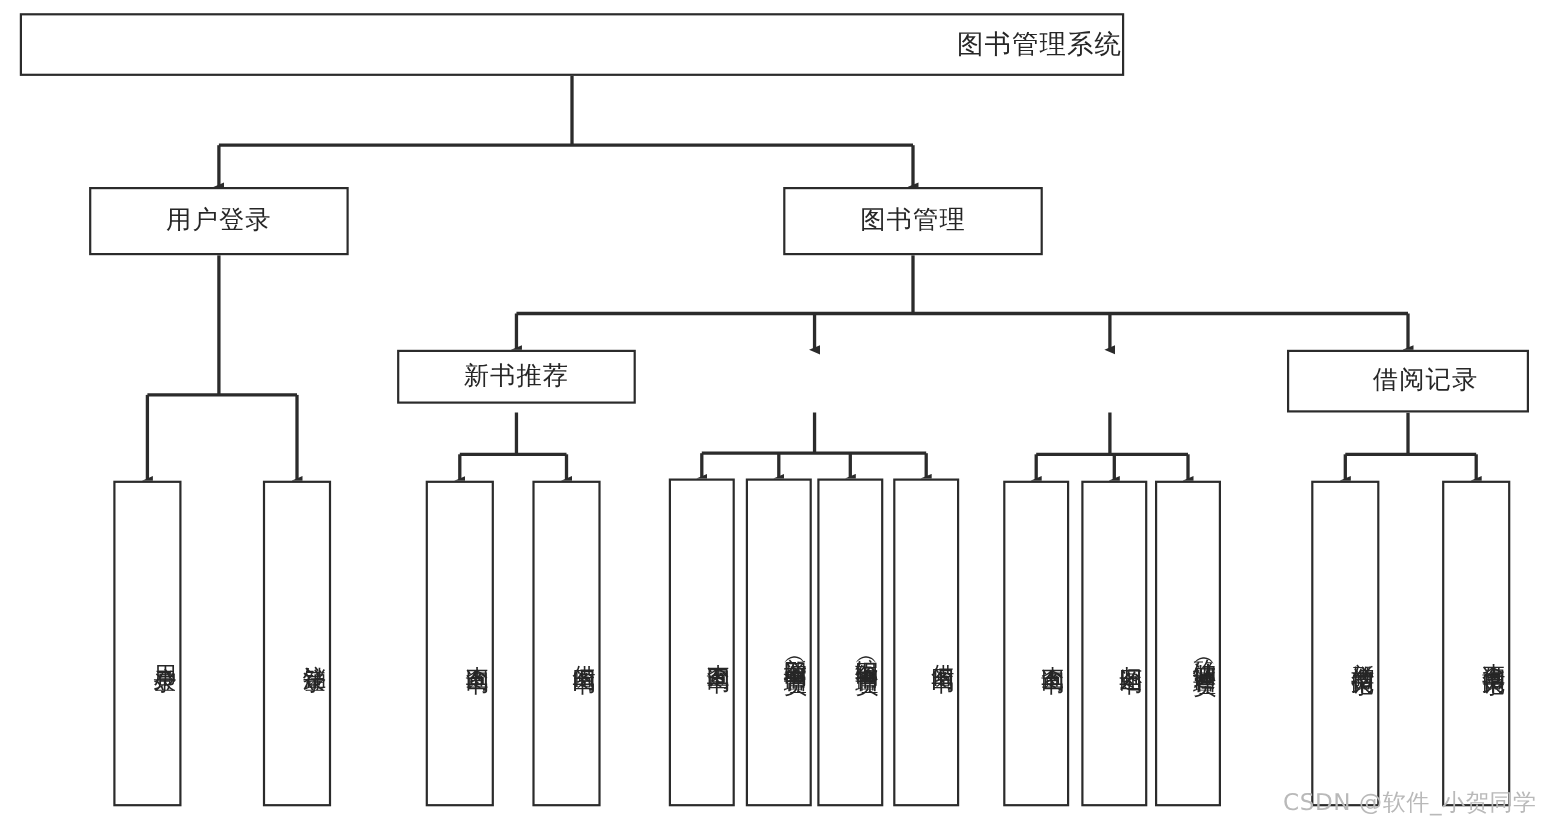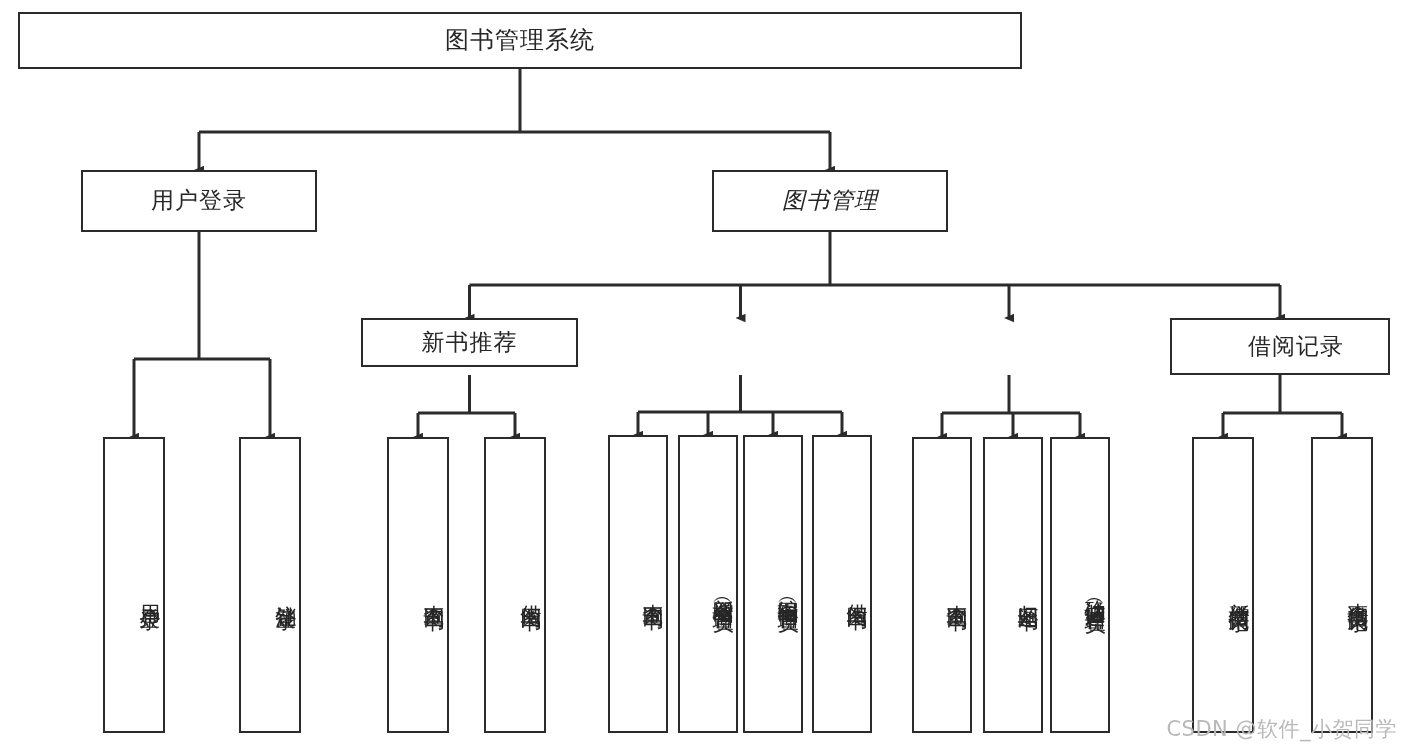--- a/index.html
+++ b/index.html
@@ -35,20 +35,21 @@
     justify-content: center;
     color: #262626;
   }
   .node.horiz {
     font-size: 23px;
     letter-spacing: 1px;
     line-height: 1.2;
   }
   .node.root {
     font-size: 24px;
+    justify-content: flex-end;
   }
   .node.vert {
     writing-mode: vertical-rl;
     text-orientation: upright;
     font-size: 21px;
     letter-spacing: 2px;
     padding-top: 14px;
     align-items: flex-start;
     justify-content: center;
     line-height: 1.25;
@@ -117,21 +118,21 @@
       </g>
   </svg>
 
   <div class="node horiz root" style="left: 18px; top: 12px; width: 1004px; height: 57px;">
       <span>图书管理系统</span>
     </div>
 
   <div class="node horiz" style="left: 81px; top: 170px; width: 236px; height: 62px;">
       <span>用户登录</span>
     </div>
-  <div class="node horiz" style="left: 712px; top: 170px; width: 236px; height: 62px; font-style: italic;">
+  <div class="node horiz" style="left: 712px; top: 170px; width: 236px; height: 62px;">
       <span>图书管理</span>
     </div>
 
   <div class="node horiz" style="left: 361px; top: 318px; width: 217px; height: 49px;">
       <span>新书推荐</span>
     </div>
   <div class="node horiz" style="left: 1170px; top: 318px; width: 220px; height: 57px; padding-left: 32px;">
       <span>借阅记录</span>
     </div>
 

